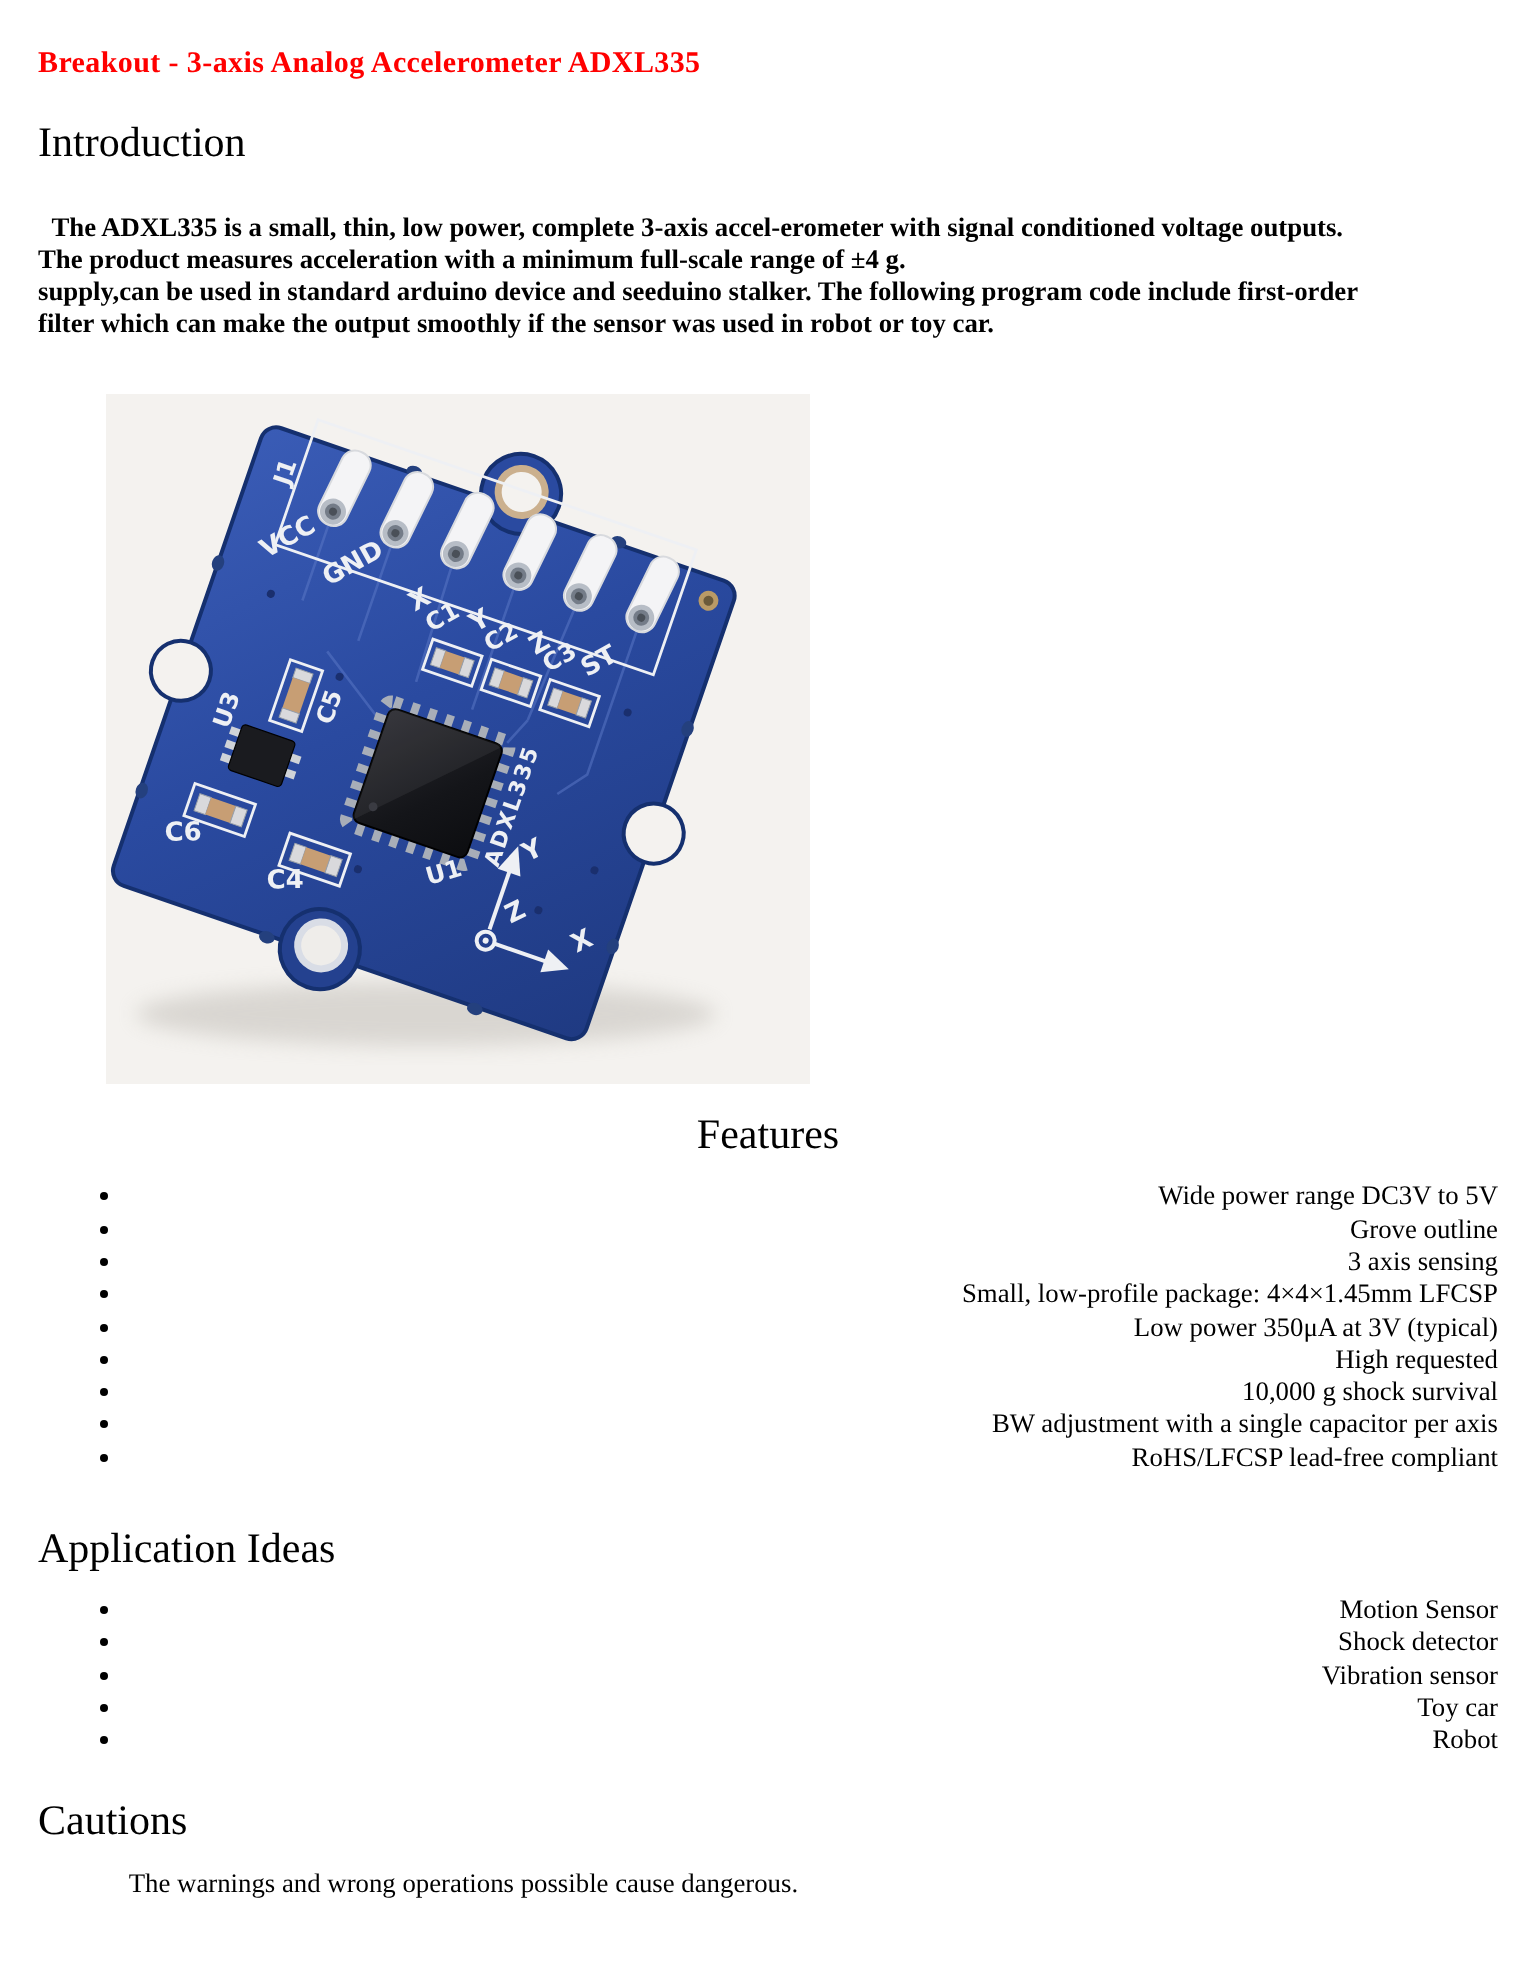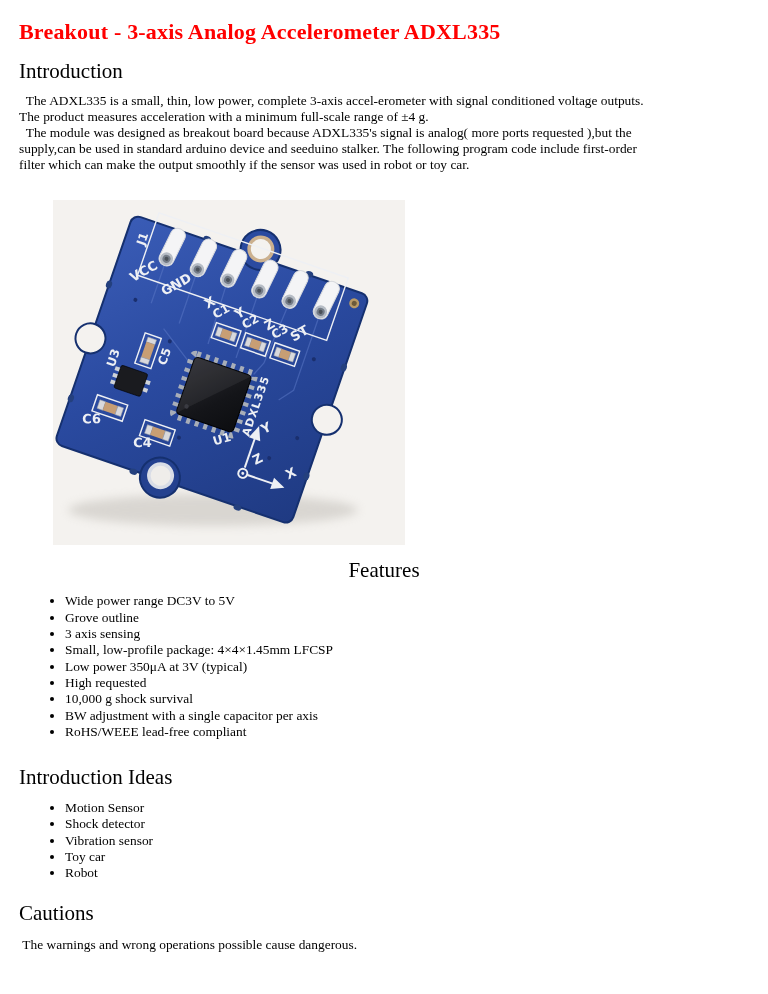--- a/index.html
+++ b/index.html
@@ -5,37 +5,37 @@
   * { margin:0; padding:0; box-sizing:border-box; }
   html,body { background:#ffffff; }
   body {
     width:768px; height:994px; overflow:hidden;
     font-family:"Liberation Serif", serif;
     color:#000;
   }
   .page { padding:20px 19px 0 19px; width:768px; }
 
   h1.doc-title {
-    font-size:22px; font-weight:bold; color:#ff0000;
+    font-size:15px; font-weight:bold; color:#ff0000;
     line-height:24px; letter-spacing:0.2px;
   }
   h2.sec-h {
     font-size:21px; font-weight:normal; color:#000; line-height:22px;
   }
   .h-intro    { margin-top:16px; }
   .h-features { margin-top:14px;text-align:center; }
   .h-apps     { margin-top:26px; }
   .h-cautions { margin-top:20px; }
 
   .bodytext { font-size:13.4px; line-height:16.1px; white-space:pre-wrap; }
-  .intro-block { margin-top:11px; }
-  .cautions-block { margin-top:13px; }
+  .intro-block { margin-top:24px;font-weight:bold; }
+  .cautions-block { margin-top:13px;margin-left:42px; }
 
   ul.doc-list { margin-top:12px; padding-left:46px; list-style:disc; }
-  ul.doc-list li { font-size:13.4px; line-height:16.3px; }
+  ul.doc-list li { font-size:13.4px; line-height:16.3px;text-align:right; }
 
   .photo-wrap {
     margin-top:27px; margin-left:34px;
     width:352px; height:345px;
     background:#f4f2ef;
   }
   .photo-wrap svg { display:block; }
 
   .silk { fill:#eef0f4; font-family:"DejaVu Sans", sans-serif; font-weight:bold; }
 </style>
@@ -44,21 +44,20 @@
 
 <div class="page">
 
   <h1 class="doc-title">Breakout - 3-axis Analog Accelerometer ADXL335</h1>
 
   <h2 class="sec-h h-intro">Introduction</h2>
 
   <div class="intro-block">
     <div class="bodytext">  The ADXL335 is a small, thin, low power, complete 3-axis accel-erometer with signal conditioned voltage outputs.</div>
     <div class="bodytext">The product measures acceleration with a minimum full-scale range of ±4 g.</div>
-    <div class="bodytext">  The module was designed as breakout board because ADXL335's signal is analog( more ports requested ),but the</div>
     <div class="bodytext">supply,can be used in standard arduino device and seeduino stalker. The following program code include first-order</div>
     <div class="bodytext">filter which can make the output smoothly if the sensor was used in robot or toy car.</div>
   </div>
 
   <div class="photo-wrap">
     <svg width="352" height="345" viewBox="0 0 352 345" xmlns="http://www.w3.org/2000/svg">
       <defs>
         <linearGradient id="boardGrad" x1="0" y1="0" x2="1" y2="1">
           <stop offset="0%" stop-color="#3a5cb6"></stop>
           <stop offset="45%" stop-color="#2a4aa0"></stop>
@@ -245,24 +244,24 @@
   <h2 class="sec-h h-features">Features</h2>
   <ul class="doc-list">
     <li>Wide power range DC3V to 5V</li>
     <li>Grove outline</li>
     <li>3 axis sensing</li>
     <li>Small, low-profile package: 4×4×1.45mm LFCSP</li>
     <li>Low power 350μA at 3V (typical)</li>
     <li>High requested</li>
     <li>10,000 g shock survival</li>
     <li>BW adjustment with a single capacitor per axis</li>
-    <li>RoHS/WEEE lead-free compliant</li>
+    <li>RoHS/LFCSP lead-free compliant</li>
   </ul>
 
-  <h2 class="sec-h h-apps">Introduction Ideas</h2>
+  <h2 class="sec-h h-apps">Application Ideas</h2>
   <ul class="doc-list">
     <li>Motion Sensor</li>
     <li>Shock detector</li>
     <li>Vibration sensor</li>
     <li>Toy car</li>
     <li>Robot</li>
   </ul>
 
   <h2 class="sec-h h-cautions">Cautions</h2>
   <div class="bodytext cautions-block"> The warnings and wrong operations possible cause dangerous.</div>

